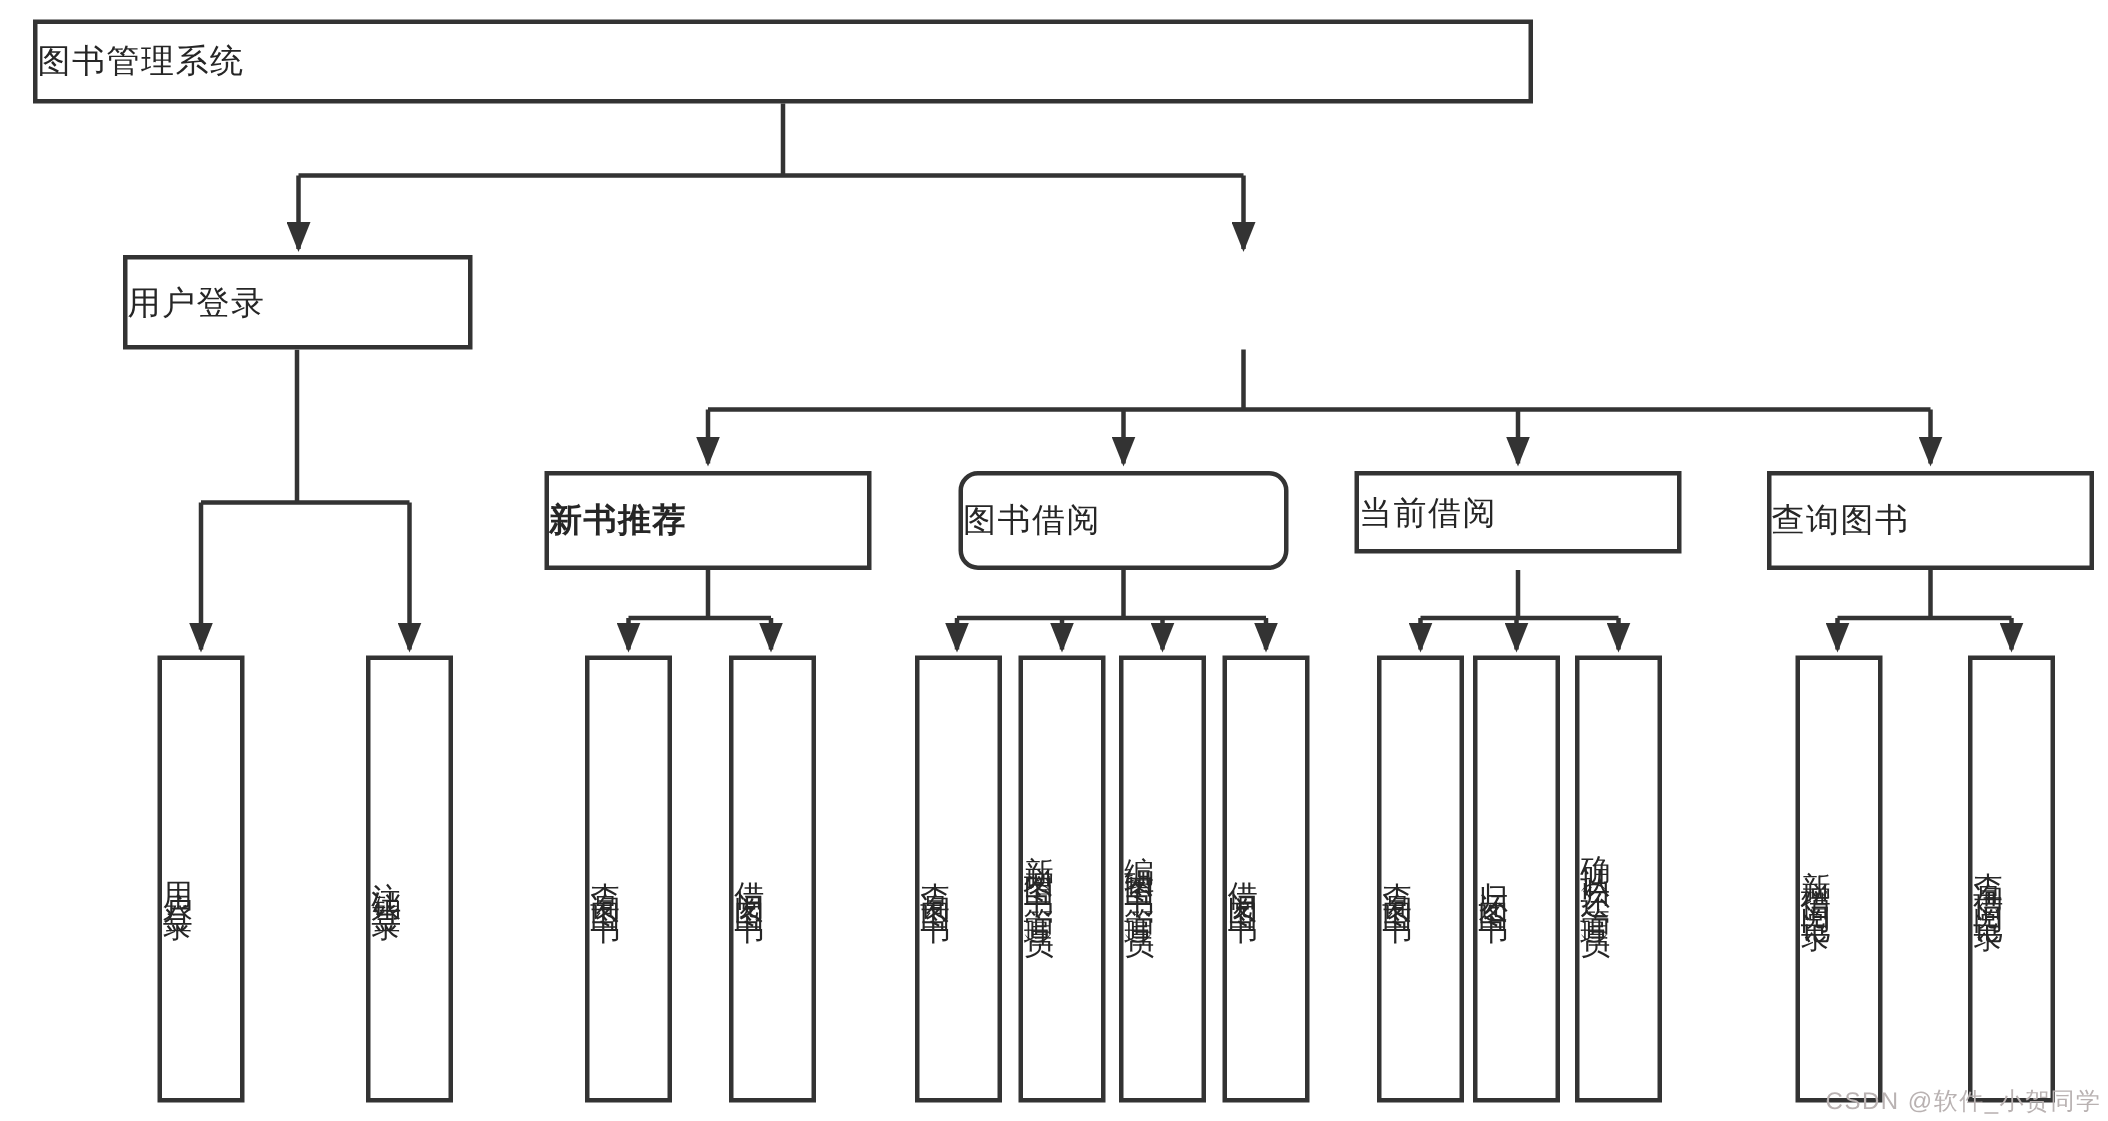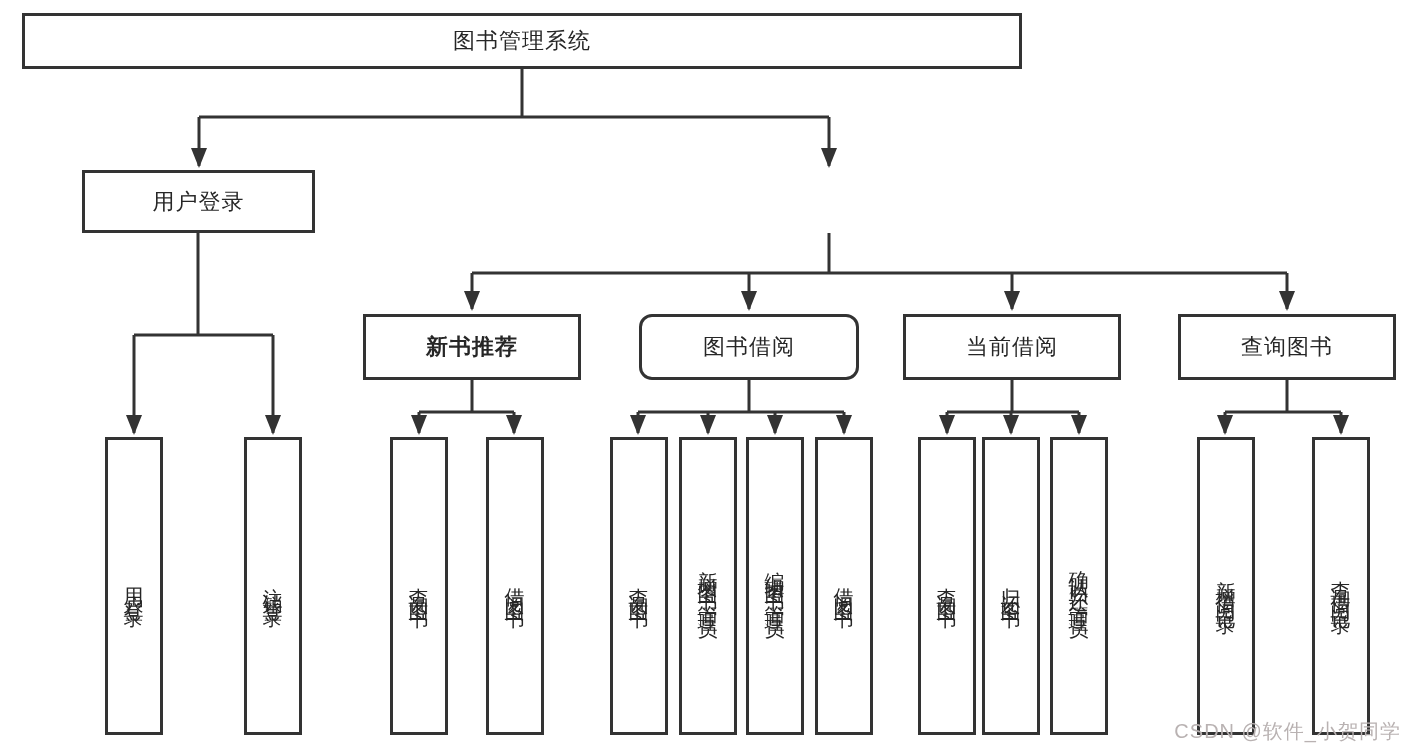--- a/index.html
+++ b/index.html
@@ -8,35 +8,35 @@
     width:1405px;height:747px;
     background:#ffffff;
     overflow:hidden;
     font-family:"Liberation Sans", sans-serif;
   }
   .canvas svg{position:absolute;left:0;top:0;z-index:0;}
   .ln{stroke:#333333;stroke-width:3;fill:none;}
   .node{
     position:absolute;box-sizing:border-box;z-index:1;
     background:#ffffff;border:3px solid #333333;
-    display:flex;align-items:center;justify-content:center;
+    display:flex;align-items:center;justify-content:flex-start;
     color:#262626;
   }
   .h-node{font-size:22px;letter-spacing:1px;}
   .leaf{top:437px;width:58px;height:298px;}
   .leaf .v-label{
     writing-mode:vertical-rl;
     text-orientation:mixed;
     font-size:20px;
     line-height:1;
     letter-spacing:7px;
   }
   .watermark{
     position:absolute;right:4px;bottom:2px;z-index:5;
-    font-size:20px;color:#b9b2b2;letter-spacing:1px;
+    font-size:16px;color:#b9b2b2;letter-spacing:1px;
     white-space:nowrap;
   }
 </style>
 </head>
 <body>
 
 <div class="canvas">
 
   <svg width="1405" height="747" viewBox="0 0 1405 747">
     <defs>
@@ -88,21 +88,21 @@
   <div class="node h-node" style="left:82px;top:170px;width:233px;height:63px;">
     <span>用户登录</span>
   </div>
 
   <div class="node h-node" style="left:363px;top:314px;width:218px;height:66px;font-weight:bold;">
     <span>新书推荐</span>
   </div>
   <div class="node h-node" style="left:639px;top:314px;width:220px;height:66px;border-radius:13px;">
     <span>图书借阅</span>
   </div>
-  <div class="node h-node" style="left:903px;top:314px;width:218px;height:66px;">
+  <div class="node h-node" style="left:903px;top:314px;width:218px;height:55px;">
     <span>当前借阅</span>
   </div>
   <div class="node h-node" style="left:1178px;top:314px;width:218px;height:66px;">
     <span>查询图书</span>
   </div>
 
   <div class="node leaf" style="left:105px;">
     <span class="v-label">用户登录</span>
   </div>
   <div class="node leaf" style="left:244px;">

